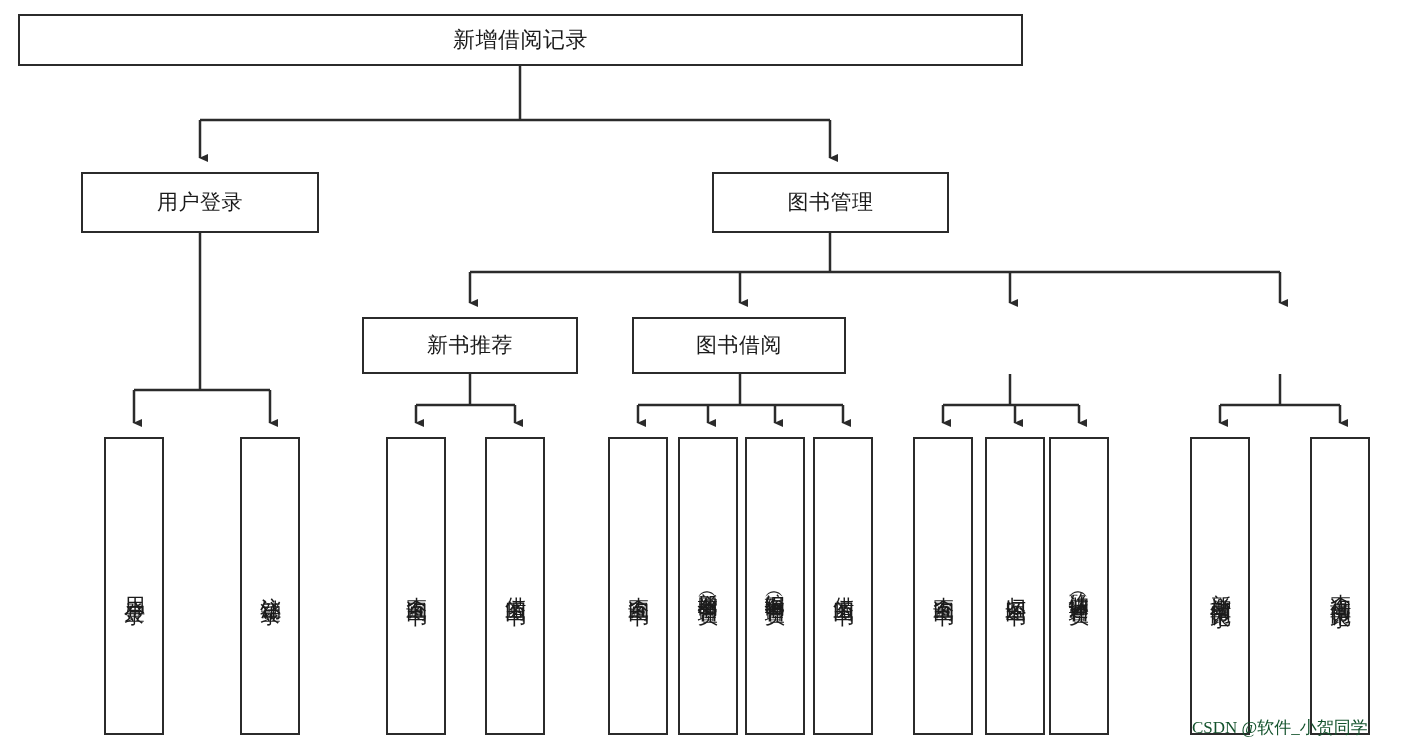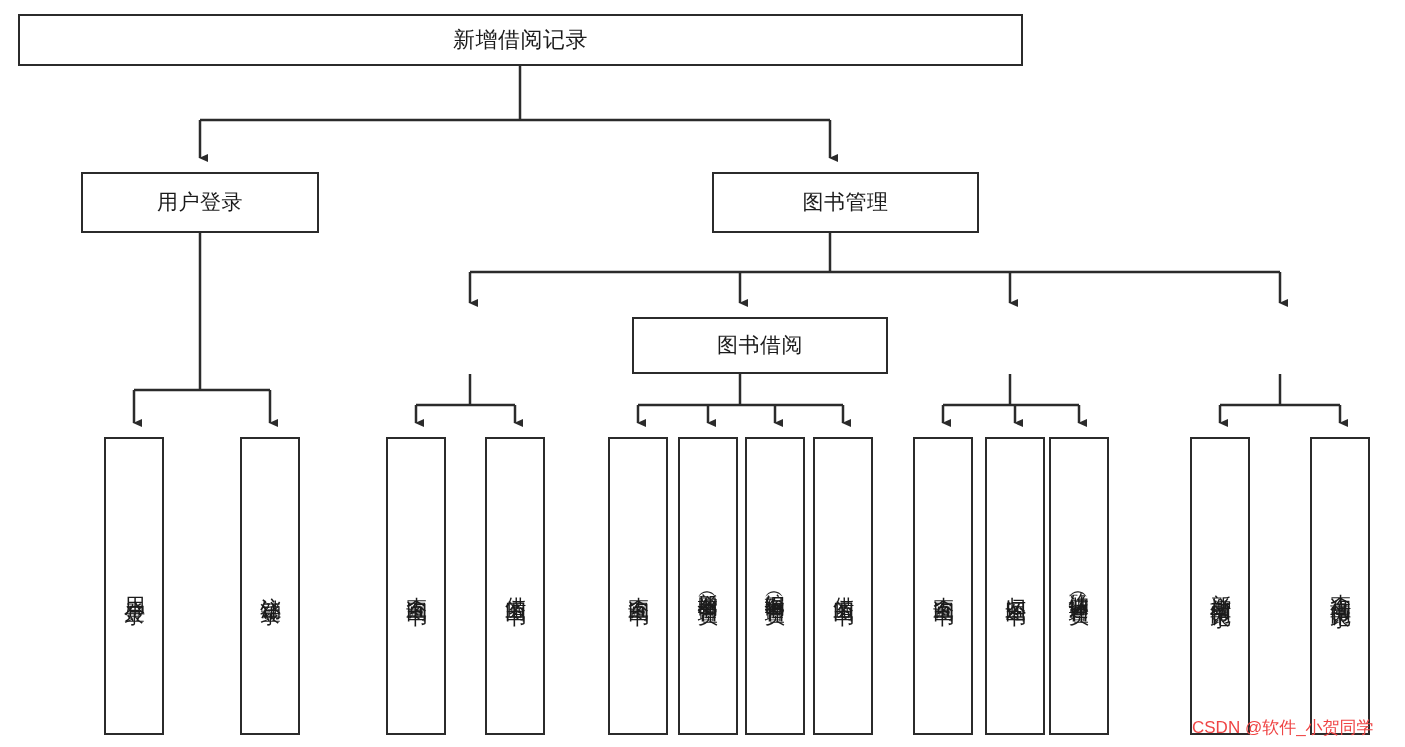--- a/index.html
+++ b/index.html
@@ -60,24 +60,24 @@
     line-height: 1.32;
     letter-spacing: 3px;
     max-height: 100%;
   }
   .node.vert.tall .label {
     font-size: 20px;
     letter-spacing: 2px;
   }
   .watermark {
     position: absolute;
-    color: #ef4444;
+    color: #14532d;
     font-size: 17px;
     white-space: nowrap;
-    font-family: Liberation Sans, sans-serif;
+    font-family: Liberation Serif, serif;
   }
 </style>
 </head>
 <body>
 
 <div id="canvas">
 
   <svg class="connectors" viewBox="0 0 1405 747" xmlns="http://www.w3.org/2000/svg">
     <defs>
       <marker id="arrowhead" markerWidth="9" markerHeight="9" refX="4.5" refY="8" orient="auto" markerUnits="userSpaceOnUse">
@@ -131,25 +131,28 @@
     </g>
   </svg>
 
   <div class="node horiz root" style="left:18px; top:14px; width:1005px; height:52px;">
     <span class="label">新增借阅记录</span>
   </div>
 
   <div class="node horiz" style="left:81px; top:172px; width:238px; height:61px;">
     <span class="label">用户登录</span>
   </div>
-  <div class="node horiz" style="left:712px; top:172px; width:267px; height:61px;">
+  <div class="node horiz" style="left:712px; top:172px; width:237px; height:61px;">
     <span class="label">图书管理</span>
   </div>
 
-  <div class="node horiz" style="left:632px; top:317px; width:256px; height:57px;">
+  <div class="node horiz" style="left:362px; top:317px; width:216px; height:57px;">
+    <span class="label">新书推荐</span>
+  </div>
+  <div class="node horiz" style="left:632px; top:317px; width:214px; height:57px;">
     <span class="label">图书借阅</span>
   </div>
 
   <div class="node vert" style="left:104px; top:437px; width:60px; height:298px;">
     <span class="label">用户登录</span>
   </div>
   <div class="node vert" style="left:240px; top:437px; width:60px; height:298px;">
     <span class="label">注销登录</span>
   </div>
   <div class="node vert" style="left:386px; top:437px; width:60px; height:298px;">

